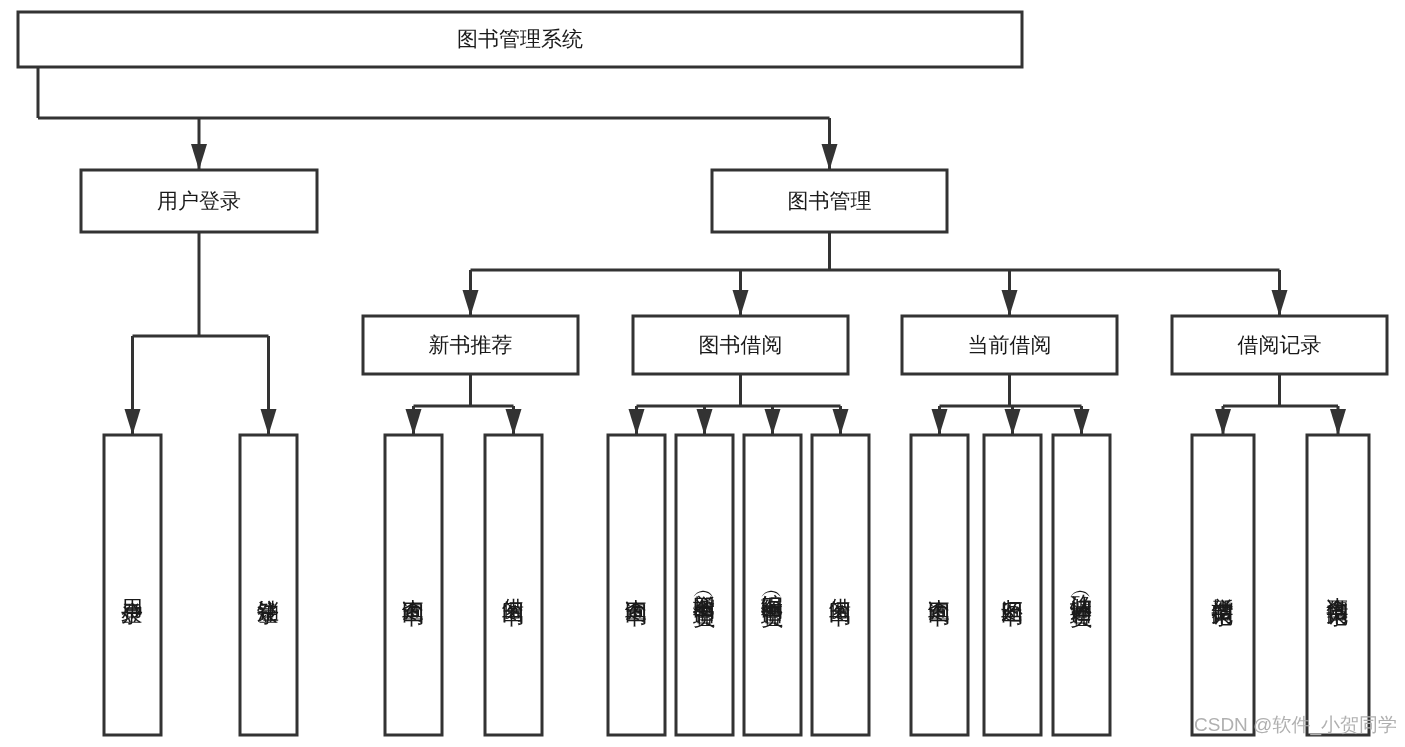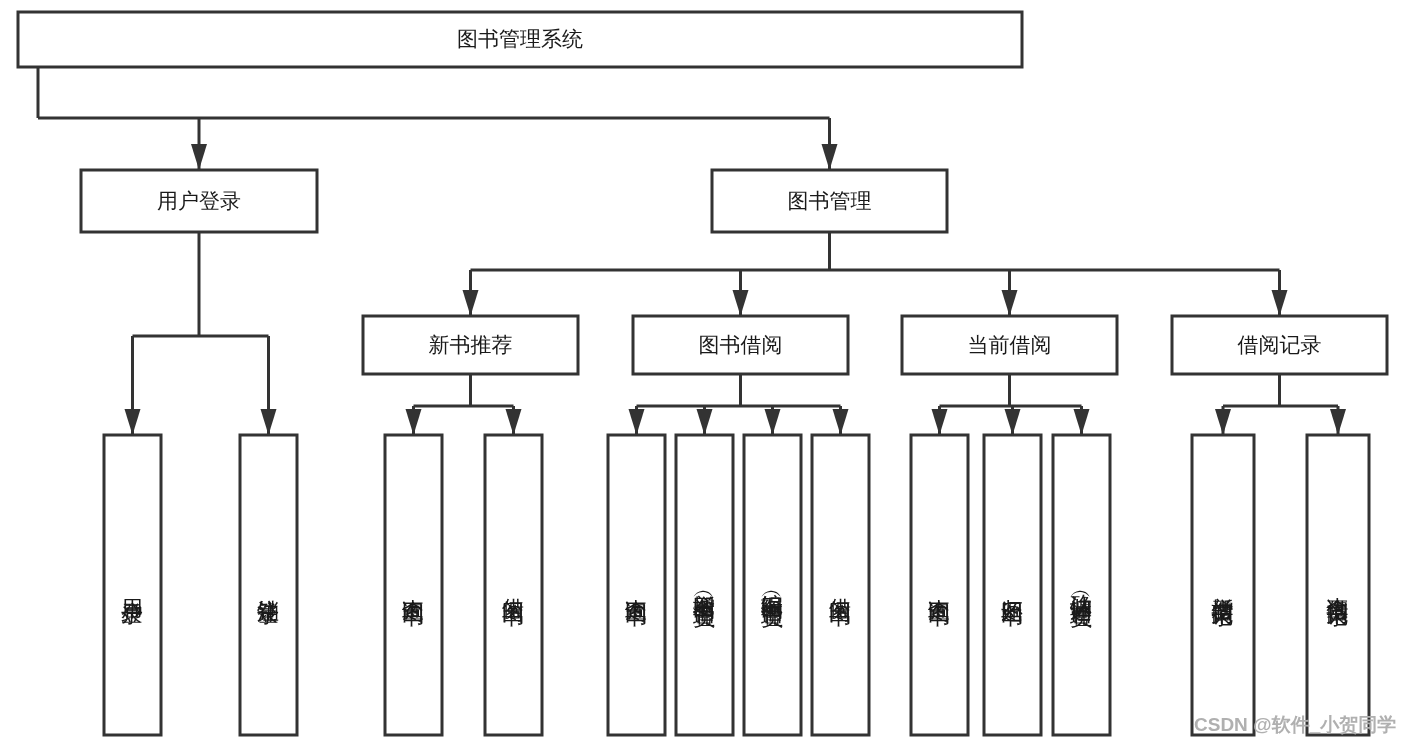--- a/index.html
+++ b/index.html
@@ -210,14 +210,14 @@
       <div class="node-label-v" style="left: 676px; top: 435px; width: 57px; height: 300px;">新增图书（管理员）</div>
       <div class="node-label-v" style="left: 744px; top: 435px; width: 57px; height: 300px;">编辑图书（管理员）</div>
       <div class="node-label-v" style="left: 812px; top: 435px; width: 57px; height: 300px;">借阅图书</div>
       <div class="node-label-v" style="left: 911px; top: 435px; width: 57px; height: 300px;">查询图书</div>
       <div class="node-label-v" style="left: 984px; top: 435px; width: 57px; height: 300px;">归还图书</div>
       <div class="node-label-v" style="left: 1053px; top: 435px; width: 57px; height: 300px;">确认归还（管理员）</div>
       <div class="node-label-v" style="left: 1192px; top: 435px; width: 62px; height: 300px;">新增借阅记录</div>
       <div class="node-label-v" style="left: 1307px; top: 435px; width: 62px; height: 300px;">查询借阅记录</div>
     </div>
 
-  <div class="watermark" style="left: 1194px; top: 712px; font-weight: bold;">CSDN @软件_小贺同学</div>
+  <div class="watermark" style="left: 1194px; top: 712px;">CSDN @软件_小贺同学</div>
 </div>
 
 </body></html>

